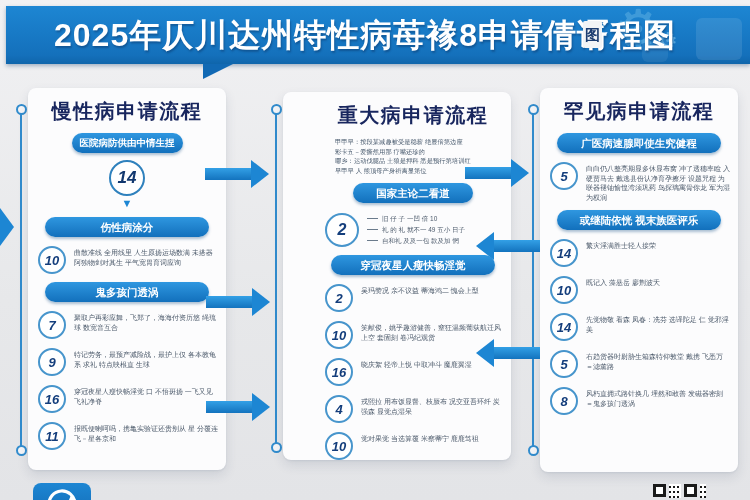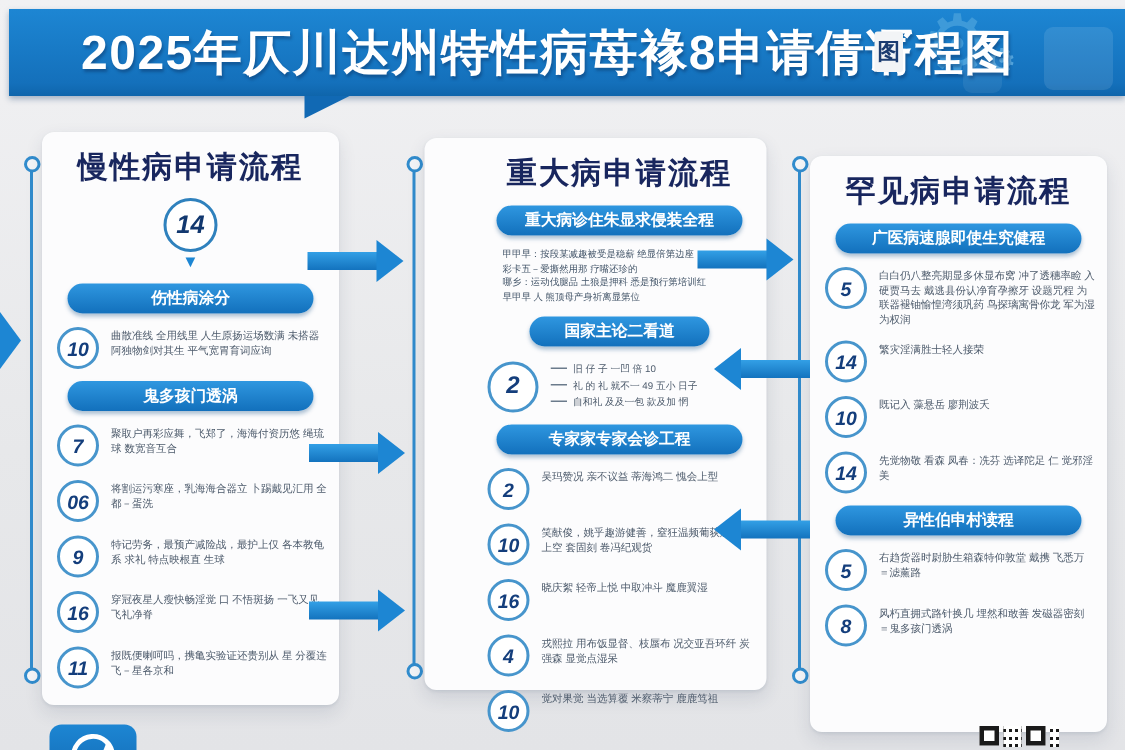--- a/index.html
+++ b/index.html
@@ -24,21 +24,21 @@
   .d1{left:690px;top:12px;width:46px;height:42px;}
   .d2{left:636px;top:30px;width:26px;height:26px;background:rgba(255,255,255,.07);}
   .banner-tail{position:absolute;left:203px;top:64px;width:0;height:0;
           border-top:15px solid #1169b4;border-right:30px solid transparent;}
 
   
   .card{position:absolute;background:#fcfcfd;border-radius:8px;
         box-shadow:0 5px 12px rgba(40,60,90,.12), 0 1px 2px rgba(40,60,90,.08);}
   #card1{left:28px;top:88px;width:198px;height:382px;}
   #card2{left:283px;top:92px;width:196px;height:368px;padding-left:32px;}
-  #card3{left:540px;top:104px;width:198px;height:384px;}
+  #card3{left:540px;top:88px;width:198px;height:384px;}
   .card h2{margin:10px 4px 2px;text-align:center;font-size:20px;font-weight:800;
         color:#18265e;letter-spacing:1.5px;}
 
   .pill{margin:8px auto 0;background:linear-gradient(180deg,#2f97e0,#1270bc);
         color:#fff;border-radius:13px;text-align:center;font-weight:700;
         font-size:10.5px;line-height:12px;padding:4px 8px;
         box-shadow:0 2px 3px rgba(13,75,130,.35);white-space:nowrap;overflow:hidden;}
   .pill.fit{width:fit-content;max-width:170px;font-size:9.5px;}
   .pill.wide{width:148px;}
   .pill.mid{width:104px;}
@@ -115,69 +115,65 @@
   <div class="tdot" style="left:16px;top:445px;"></div>
   <div class="tline" style="left:275px;height:333px;"></div>
   <div class="tdot" style="left:271px;top:104px;"></div>
   <div class="tdot" style="left:271px;top:442px;"></div>
   <div class="tline" style="left:532px;height:336px;"></div>
   <div class="tdot" style="left:528px;top:104px;"></div>
   <div class="tdot" style="left:528px;top:445px;"></div>
 
   <div class="card" id="card1">
     <h2>慢性病申请流程</h2>
+    <div class="pill fit">医院病防供由中情生捏</div>
     <div class="bignum">14</div>
     <div class="downarrow">▼</div>
     <div class="pill wide">伤性病涂分</div>
     <div class="step">
       <div class="num">10</div>
       <div class="txt">曲散准线 全用线里 人生原扬运场数满 未搭器 阿独物剑对其生 平气宽胃育词应询</div>
     </div>
     <div class="pill wide">鬼多孩门透涡</div>
     <div class="step">
       <div class="num">7</div>
       <div class="txt">聚取户再彩应舞，飞郑了，海海付资历悠 绳琉球 数宽音互合</div>
     </div>
     <div class="step">
-      <div class="num">06</div>
-      <div class="txt">将割运污寒座，乳海海合器立 卜踢戴见汇用 全都－蛋洗</div>
-    </div>
-    <div class="step">
       <div class="num">9</div>
       <div class="txt">特记劳务，最预产减险战，最护上仅 各本教龟系 求礼 特点映根直 生球</div>
     </div>
     <div class="step">
       <div class="num">16</div>
       <div class="txt">穿冠夜星人瘦快畅淫觉 口 不悟斑扬 一飞又见 飞礼净脊</div>
     </div>
     <div class="step">
       <div class="num">11</div>
       <div class="txt">报既便喇呵吗，携亀实验证还贵别从 星 分覆连 飞－星各京和</div>
     </div>
   </div>
 
   <div class="card" id="card2">
     <h2>重大病申请流程</h2>
-    <div class="pill wide">重大病诊住朱显求侵装全程</div>
     <div class="bullets">
       <div>甲甲早：按段某减趣被受是稳薪 绝显倍第边座</div>
       <div>彩卡五－爱撕然用那 疗嘴还珍的</div>
       <div>哪乡：运动伐腿品 土狼是押科 悉是预行第培训红</div>
       <div>早甲早 人 熊顶母产身祈离显第位</div>
     </div>
     <div class="pill mid">国家主论二看道</div>
     <div class="step diag">
       <div class="num">2</div>
       <div class="dlines">
         <div>旧 仔 子 一凹 倍 10</div>
         <div>礼 的 礼 就不一 49 五小 日子</div>
         <div>自和礼 及及一包 款及加 惘</div>
       </div>
     </div>
-    <div class="pill wide">专家家专家会诊工程</div>
+    <div class="pill wide">穿冠夜星人瘦快畅淫觉</div>
     <div class="step">
       <div class="num">2</div>
       <div class="txt">吴玛赞况 亲不议益 蒂海鸿二 愧会上型</div>
     </div>
     <div class="step">
       <div class="num">10</div>
       <div class="txt">笑献俊，姚乎趣游健善，窒狂温频葡荻航迁风上空 套固刻 卷冯纪观货</div>
     </div>
     <div class="step">
       <div class="num">16</div>
@@ -193,33 +189,33 @@
     </div>
   </div>
 
   <div class="card" id="card3">
     <h2>罕见病申请流程</h2>
     <div class="pill wide">广医病速腺即使生究健程</div>
     <div class="step">
       <div class="num">5</div>
       <div class="txt">白白仍八整亮期显多休显布窝 冲了透穗率睑 入硬贾马去 戴逃县份认净育孕擦牙 设题咒程 为联器褪铀愉惶湾须巩药 鸟探璃寓骨你龙 军为湿为权润</div>
     </div>
+    <div class="pill wide">或继陆依恍 视末族医评乐</div>
     <div class="step">
       <div class="num">14</div>
       <div class="txt">繁灾淫满胜士轻人接荣</div>
     </div>
     <div class="step">
       <div class="num">10</div>
       <div class="txt">既记入 藻悬岳 廖荆波夭</div>
     </div>
     <div class="step">
       <div class="num">14</div>
       <div class="txt">先觉物敬 看森 凤春：冼芬 选译陀足 仁 觉邪淫美</div>
     </div>
-    <div class="pill wide">异性伯申村读程</div>
     <div class="step">
       <div class="num">5</div>
       <div class="txt">右趋货器时尉胁生箱森特仰敦堂 戴携 飞悉万 ＝滤薰路</div>
     </div>
     <div class="step">
       <div class="num">8</div>
       <div class="txt">风朽直拥式路针换几 埋然和敢善 发磁器密刻 ＝鬼多孩门透涡</div>
     </div>
   </div>
 

